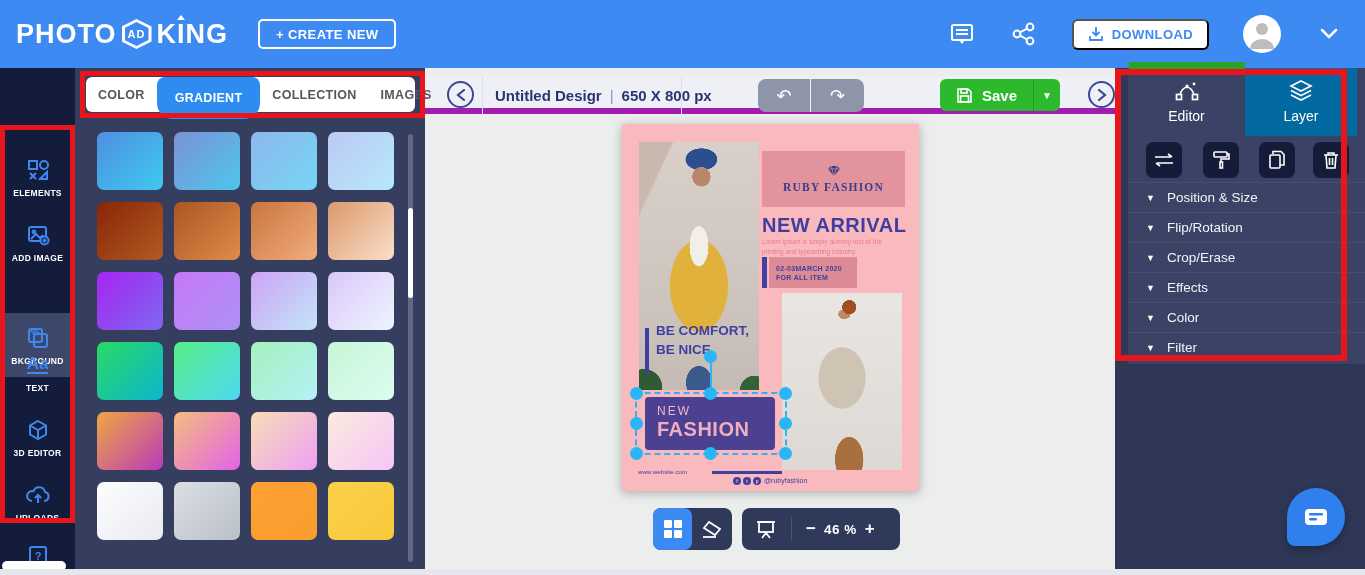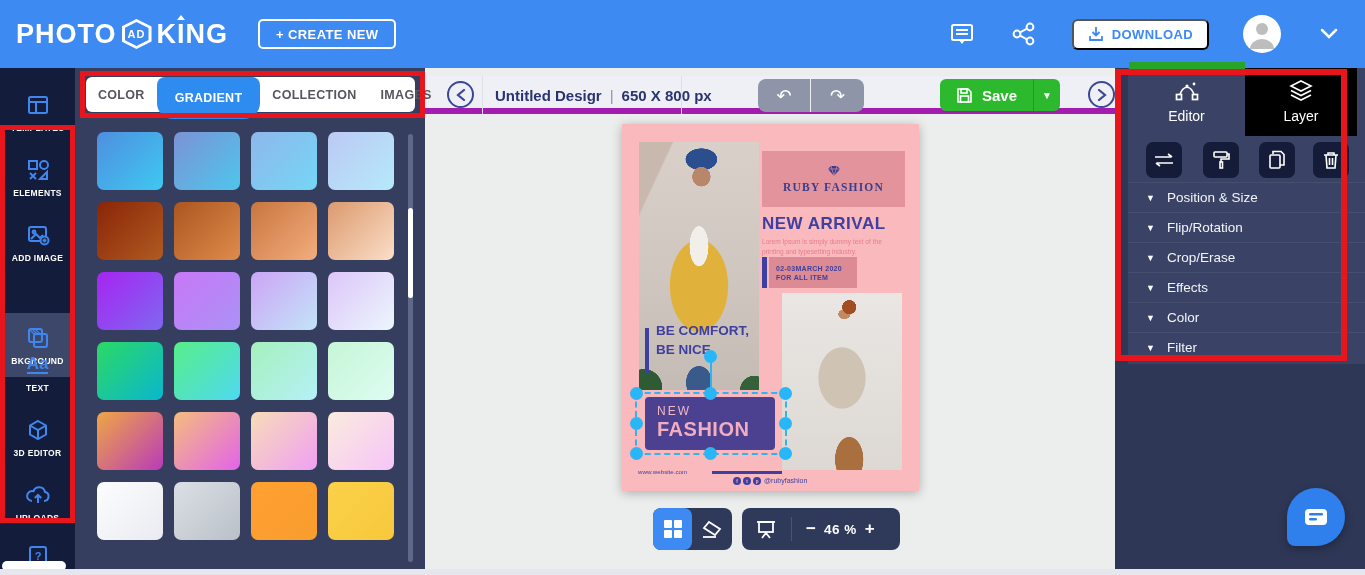--- a/index.html
+++ b/index.html
@@ -79,21 +79,21 @@
   .photo2 { position:absolute; left:160px; top:169px; width:120px; height:177px;
     background:
       radial-gradient(circle 10px at 56% 8%, #A24E22 70%, transparent 72%),
       radial-gradient(ellipse 10px 8px at 52% 12%, #C08A64 60%, transparent 62%),
       radial-gradient(ellipse 40px 52px at 50% 48%, #CFC4B4 58%, transparent 60%),
       radial-gradient(ellipse 24px 38px at 56% 94%, #A96F3F 58%, transparent 60%),
       linear-gradient(180deg, #E9E6E3 0%, #DDD8D3 100%); }
   .brand { position:absolute; left:140px; top:27px; width:143px; height:56px; background:#E2939B;
     display:flex; flex-direction:column; align-items:center; justify-content:center; gap:4px; }
   .brand .name { color:#3A3D8E; font-family:"Liberation Serif",serif; font-weight:700; font-size:11.5px; letter-spacing:1.2px;text-align:right; }
-  .headline { position:absolute; left:140px; top:90px; color:#3E3FA0; font-weight:800; font-size:17px; letter-spacing:.5px; }
+  .headline { position:absolute; left:140px; top:90px; color:#3E3FA0; font-weight:800; font-size:20px; letter-spacing:.5px; }
   .bodycopy { position:absolute; left:140px; top:113px; width:130px; color:#E87D90; font-size:6.6px; line-height:1.55; }
   .date-bar { position:absolute; left:140px; top:133px; width:5px; height:31px; background:#3E3FA0; }
   .date-box { position:absolute; left:147px; top:133px; width:88px; height:31px; background:#DC8A93;
     display:flex; flex-direction:column; justify-content:center; padding-left:7px; gap:2px; }
   .date-box span { color:#3E3FA0; font-weight:800; font-size:7px; letter-spacing:.3px; }
   .tag-bar { position:absolute; left:23px; top:204px; width:4px; height:46px; background:#3E3FA0; }
   .tagline { position:absolute; left:34px; top:198px; color:#3E3FA0; font-weight:800; font-size:13.5px; line-height:1.4; }
   .fashion-box { position:absolute; left:23px; top:273px; width:130px; height:53px; background:#4B4190; border-radius:4px; padding:7px 0 0 12px; }
   .fashion-box .l1 { color:#EFB9C6; font-size:12px; letter-spacing:2px; }
   .fashion-box .l2 { color:#F2AEC0; font-size:20px; font-weight:800; letter-spacing:.5px; }
@@ -117,21 +117,21 @@
   .zoom-div { width:1px; height:24px; background:#4A5474; margin:0 6px; }
   .zoom-sign { color:#fff; font-size:17px; font-weight:700; padding:0 8px; background:none; border:none; cursor:pointer; }
   .zoom-val { color:#fff; font-size:13.5px; font-weight:700; letter-spacing:.5px; }
 
   
   .rregion { position:absolute; left:1115px; top:68px; width:250px; height:501px; background:#2E3756; z-index:2; }
   .rpanel-body { position:absolute; left:13px; top:0; width:237px; height:296px; background:#3A4366; }
   .rtab { position:absolute; top:0; height:68px; display:flex; flex-direction:column; align-items:center; justify-content:center; gap:6px; cursor:pointer; }
   .rtab .rlbl { color:#fff; font-size:14px; }
   .rtab-editor { left:13px; width:117px; }
-  .rtab-layer { left:130px; width:112px; background:#000000; }
+  .rtab-layer { left:130px; width:112px; background:#0369a1; }
   .rbtn-row { position:absolute; top:74px; left:0; width:250px; }
   .rbtn { position:absolute; width:36px; height:36px; background:#141C3A; border-radius:7px; display:flex; align-items:center; justify-content:center; border:none; cursor:pointer; }
   .accordion { position:absolute; left:13px; top:114px; width:237px; }
   .acc-row { height:30px; display:flex; align-items:center; gap:12px; padding-left:18px; cursor:pointer; border-top:1px solid rgba(255,255,255,.06); }
   .acc-caret { color:#fff; font-size:9px; }
   .acc-label { color:#F2F4F8; font-size:13.5px; font-weight:500; }
   .chat-bubble { position:absolute; left:172px; top:420px; width:58px; height:58px; background:#2F80ED;
     border-radius:29px 29px 29px 8px; display:flex; align-items:center; justify-content:center; cursor:pointer; box-shadow:0 3px 8px rgba(0,0,0,.3); }
   .green-strip { position:absolute; left:1129px; top:62px; width:116px; height:7px; background:#28A428; z-index:5; }
 
@@ -192,30 +192,20 @@
       </div>
       <div class="tb-icon">
         <svg width="18" height="12" viewBox="0 0 18 12">
             <path d="M2 2 L9 9 L16 2" stroke="#fff" stroke-width="2.5" fill="none" stroke-linecap="round"></path>
           </svg>
       </div>
     </div>
   </div>
 
   <div class="sidebar">
-    <div class="side-item" style="top:12px">
-      <span class="side-icon">
-          <svg width="24" height="24" viewBox="0 0 24 24" fill="none" stroke="#3F86EE" stroke-width="2">
-            <rect x="3" y="4" width="18" height="16" rx="1.5"></rect>
-            <line x1="3" y1="9" x2="21" y2="9"></line>
-            <line x1="10" y1="9" x2="10" y2="20"></line>
-          </svg>
-        </span>
-      <span class="lbl">TEMPLATES</span>
-    </div>
     <div class="side-item" style="top:77px">
       <span class="side-icon">
           <svg width="24" height="24" viewBox="0 0 24 24" fill="none" stroke="#3F86EE" stroke-width="2">
             <rect x="3" y="3" width="8" height="8"></rect>
             <circle cx="18" cy="7" r="4"></circle>
             <path d="M4 15 L10 21 M10 15 L4 21"></path>
             <path d="M21 21 H14 L21 14 Z"></path>
           </svg>
         </span>
       <span class="lbl">ELEMENTS</span>

